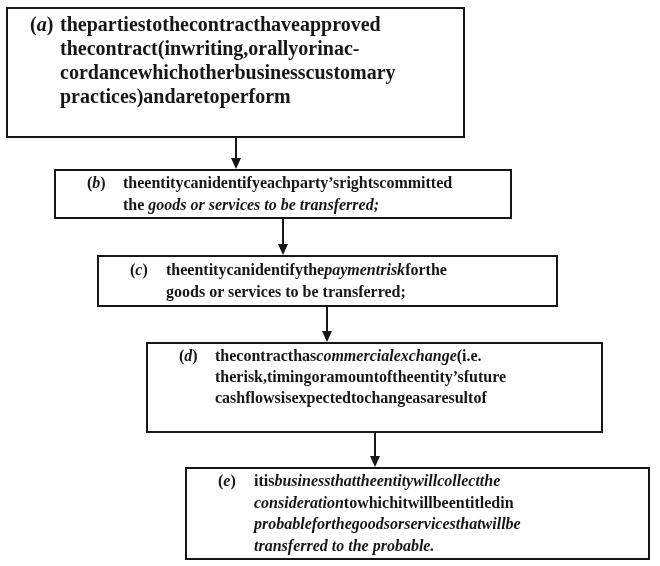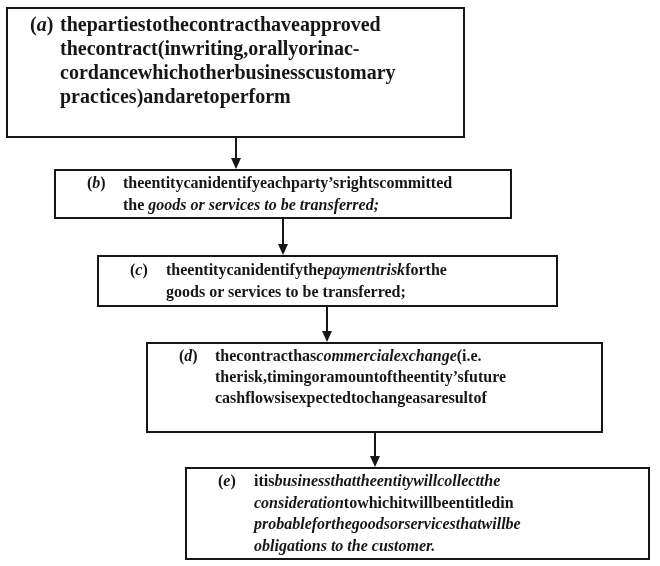--- a/index.html
+++ b/index.html
@@ -267,18 +267,18 @@
             <span class="it">probable</span>
             <span class="it">for</span>
             <span class="it">the</span>
             <span class="it">goods</span>
             <span class="it">or</span>
             <span class="it">services</span>
             <span class="it">that</span>
             <span class="it">will</span>
             <span class="it">be</span>
           </div>
-          <div class="line last"><span class="it">obligations to the customer.</span></div>
+          <div class="line last"><span class="it">transferred to the probable.</span></div>
         </div>
     </div>
   </div>
 
 </div>
 
 </body></html>

